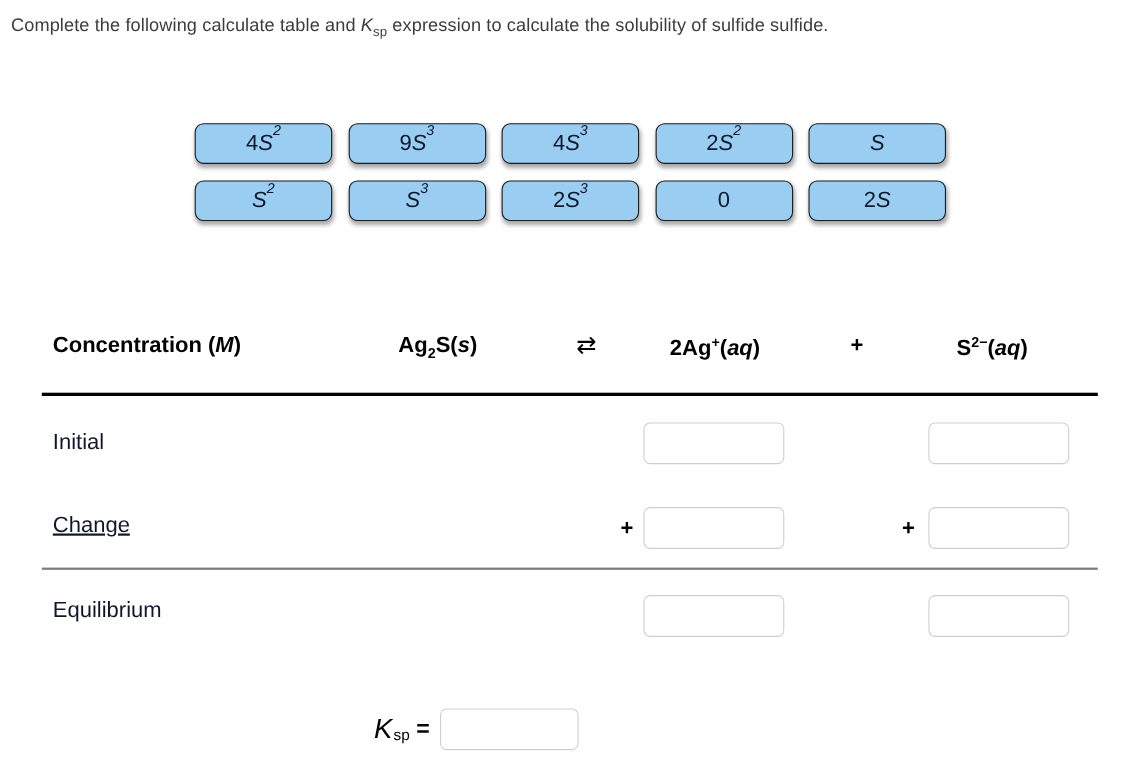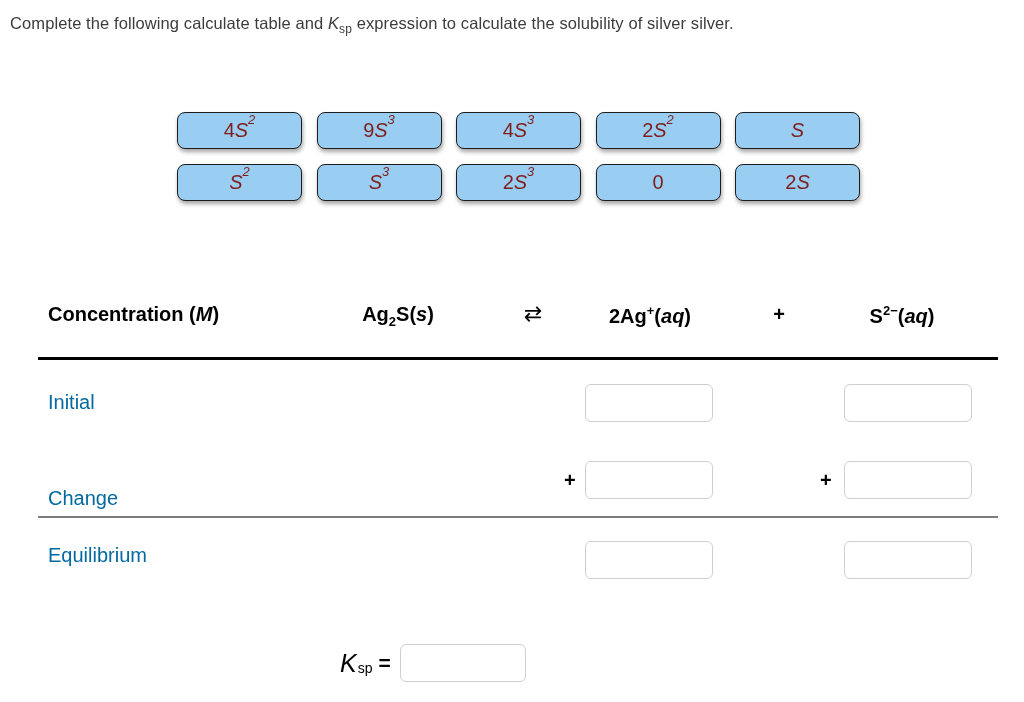--- a/index.html
+++ b/index.html
@@ -11,21 +11,21 @@
   .title { position:absolute; left:10px; top:14px; font-size:16.5px; color:#3c3c3c; letter-spacing:0.1px; }
   .title .k { font-style:italic; }
   .title sub { font-size:12px; }
 
   
   .tiles { position:absolute; left:177px; top:112px; display:grid;
            grid-template-columns:repeat(5,125px); grid-auto-rows:37px;
            column-gap:14.5px; row-gap:15px; }
   .tile { background:#99cef2; border:1.5px solid #1c1c1c; border-radius:8px;
           box-shadow:1px 3px 4px rgba(0,0,0,0.35);
-          font-family:inherit; font-size:20px; color:#7f1d1d;
+          font-family:inherit; font-size:20px; color:#0f172a;
           display:flex; align-items:center; justify-content:center; cursor:pointer; }
   .tile .var, .tile sup { font-style:italic; }
   .tile sup { font-size:13px; line-height:0; position:relative; top:-5px; }
 
   
   .th { position:absolute; top:303px; font-weight:bold; font-size:20px; color:#000000; white-space:nowrap; }
   .th sub { font-size:13px; }
   .th sup { font-size:13px; }
   .th .st { font-style:italic; }
   .th-con   { left:48px; }
@@ -33,23 +33,23 @@
   .th-arrow { left:533px; transform:translateX(-50%); top:301px; font-weight:normal; font-size:22px; }
   .th-prod1 { left:650px; transform:translateX(-50%);text-align:center; }
   .th-plus  { left:779px; transform:translateX(-50%); }
   .th-prod2 { left:902px; transform:translateX(-50%); }
 
   
   .rule-header { position:absolute; left:38px; top:357px; width:960px; height:3px; background:#000; }
   .rule-row    { position:absolute; left:38px; top:516px; width:960px; height:2px; background:#7c7c7c; }
 
   
-  .row-label { position:absolute; left:48px; font-size:20px; color:#0369a1; }
+  .row-label { position:absolute; left:48px; font-size:20px; color:#0f172a; }
   .lbl-initial { top:391px; }
-  .lbl-change  { top:487px; }
+  .lbl-change  { top:467px;text-decoration:underline; }
   .lbl-equilibrium { top:544px; }
 
   
   .cell-input { position:absolute; width:128px; height:38px; background:#fff;
                 border:1px solid #cfcfcf; border-radius:6px;
                 font-family:inherit; font-size:17px; padding:0 8px; color:#000; }
   .in-initial-ag { left:585px; top:384px; }
   .in-initial-s  { left:844px; top:384px; }
   .in-change-ag  { left:585px; top:461px; }
   .in-change-s   { left:844px; top:461px; }
@@ -64,21 +64,21 @@
   .ksp .k { font-style:italic; font-size:25px; color:#000; }
   .ksp sub { font-size:14px; position:relative; top:5px; left:1px; }
   .ksp .eq { font-weight:bold; font-size:21px; margin:0 9px 0 7px; }
   .ksp-input { position:static; width:126px; height:38px; }
 </style>
 </head>
 <body>
 
 <div class="page">
 
-  <p class="title"><span>Complete the following calculate table and </span><span class="k">K</span><sub>sp</sub><span> expression to calculate the solubility of silver silver.</span></p>
+  <p class="title"><span>Complete the following calculate table and </span><span class="k">K</span><sub>sp</sub><span> expression to calculate the solubility of sulfide sulfide.</span></p>
 
   <div class="tiles">
     <button class="tile">
         <span><span>4</span><span class="var">S</span><sup>2</sup></span>
       </button>
     <button class="tile">
         <span><span>9</span><span class="var">S</span><sup>3</sup></span>
       </button>
     <button class="tile">
         <span><span>4</span><span class="var">S</span><sup>3</sup></span>

